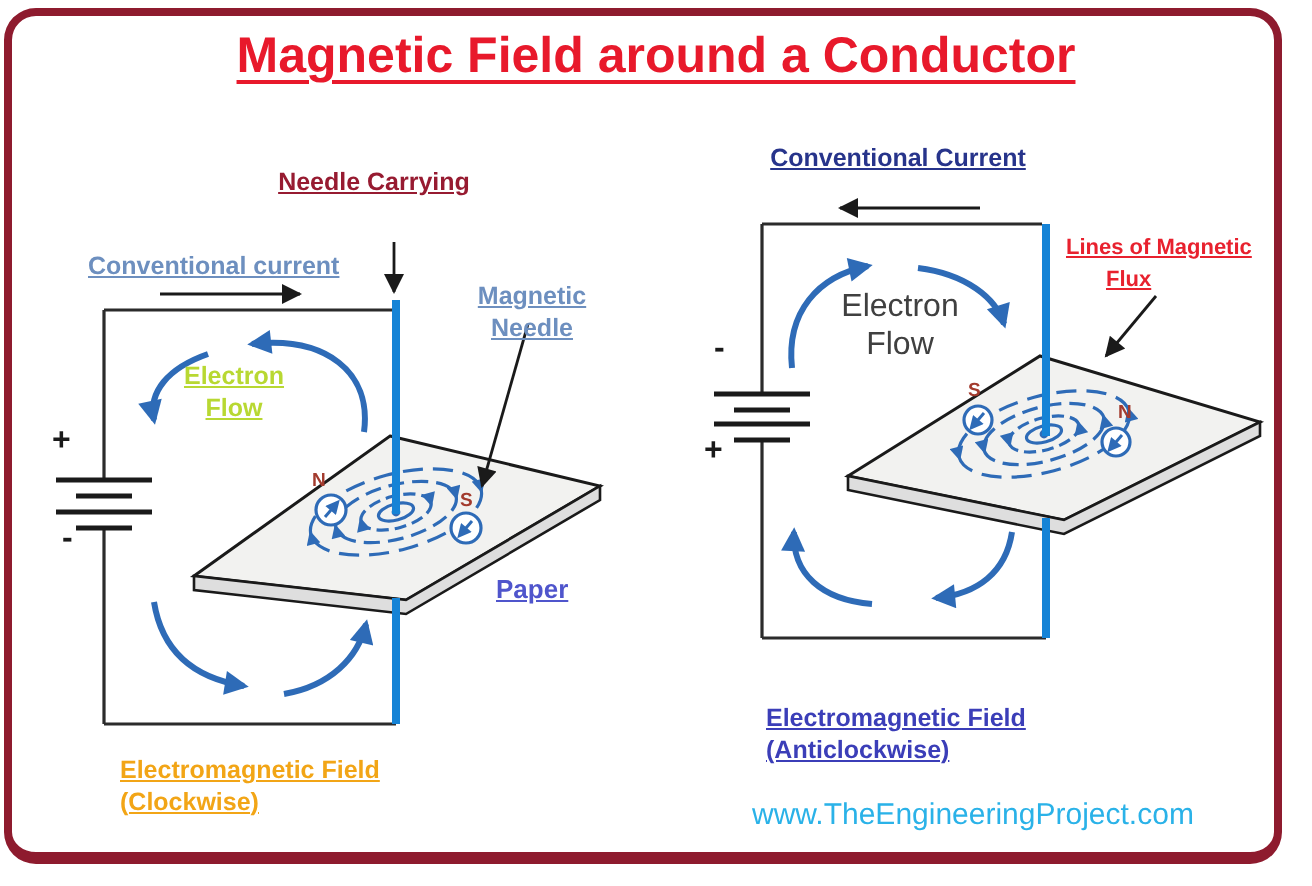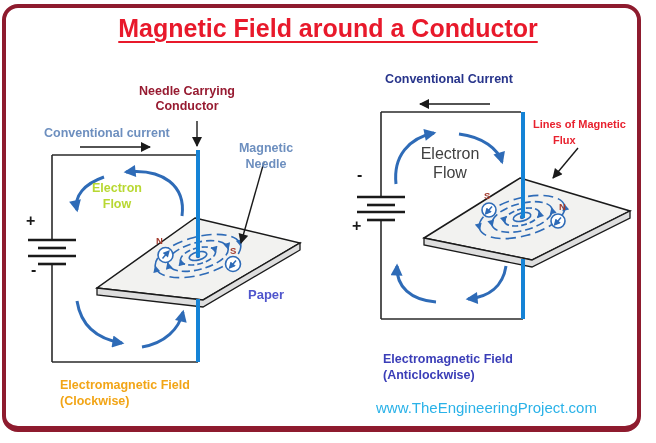--- a/index.html
+++ b/index.html
@@ -6,21 +6,21 @@
   .stage{position:relative;width:656px;height:443px;background:#fff;overflow:hidden;
          font-family:"Liberation Sans",sans-serif;}
   .frame{position:absolute;left:2px;top:4px;width:631px;height:418px;
          border:4px solid var(--border);border-bottom-width:6px;border-radius:16px;}
   .title{position:absolute;left:0;top:14px;width:100%;text-align:center;
          font-size:25px;font-weight:bold;color:var(--title);
          text-decoration:underline;text-decoration-thickness:2px;text-underline-offset:4px;}
   svg.diagram{position:absolute;left:0;top:0;}
   .lbl{position:absolute;white-space:nowrap;}
   .ctr{transform:translateX(-50%);text-align:center;}
-  .b{font-weight:bold;}
+  .b{font-weight:bold;text-decoration:underline;}
   .maroon{color:var(--maroon_label);font-size:12.5px;line-height:15px;}
   .steel{color:var(--steel_blue);font-size:12.5px;}
   .green{color:var(--green);font-size:12.5px;line-height:16px;}
   .navy{color:var(--navy);font-size:12.5px;}
   .graytxt{color:var(--gray_text);font-size:16px;line-height:19px;font-weight:normal;}
   .redlbl{color:var(--red_label);font-size:11px;line-height:16px;}
   .violet{color:var(--violet);font-size:12.5px;line-height:16px;}
   .paperlbl{color:var(--paper_label);font-size:13px;}
   .orange{color:var(--orange);font-size:12.5px;line-height:15.5px;}
   .cyan{color:var(--cyan);font-size:15px;margin-left:32px;}
@@ -140,21 +140,20 @@
         <path class="needle" d="M561 217.5 L555 224.5" marker-end="url(#aFlux)"></path>
       </g>
 
       <path class="cond" d="M523 112 V218 M523 259 V319"></path>
       <path class="ptr" d="M578 148 L553 178" marker-end="url(#aBlack)"></path>
     </g>
   </svg>
 
   <div class="lbl ctr maroon b" style="left:187px;top:84px;">
     <div>Needle Carrying</div>
-    <div>Conductor</div>
   </div>
   <div class="lbl steel b" style="left:44px;top:126px;">Conventional current</div>
   <div class="lbl ctr green b" style="left:117px;top:180px;">
     <div>Electron</div>
     <div>Flow</div>
   </div>
   <div class="lbl ctr steel b" style="left:266px;top:140px;line-height:16px;">
     <div>Magnetic</div>
     <div>Needle</div>
   </div>

